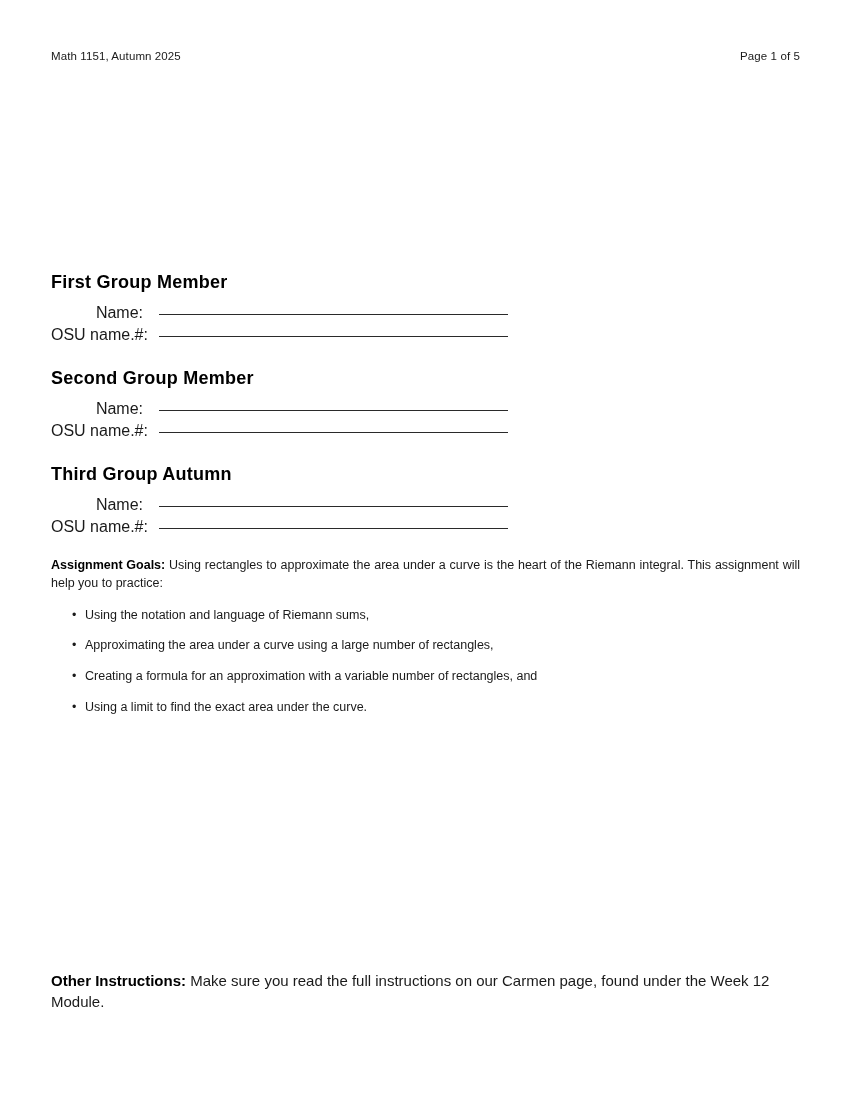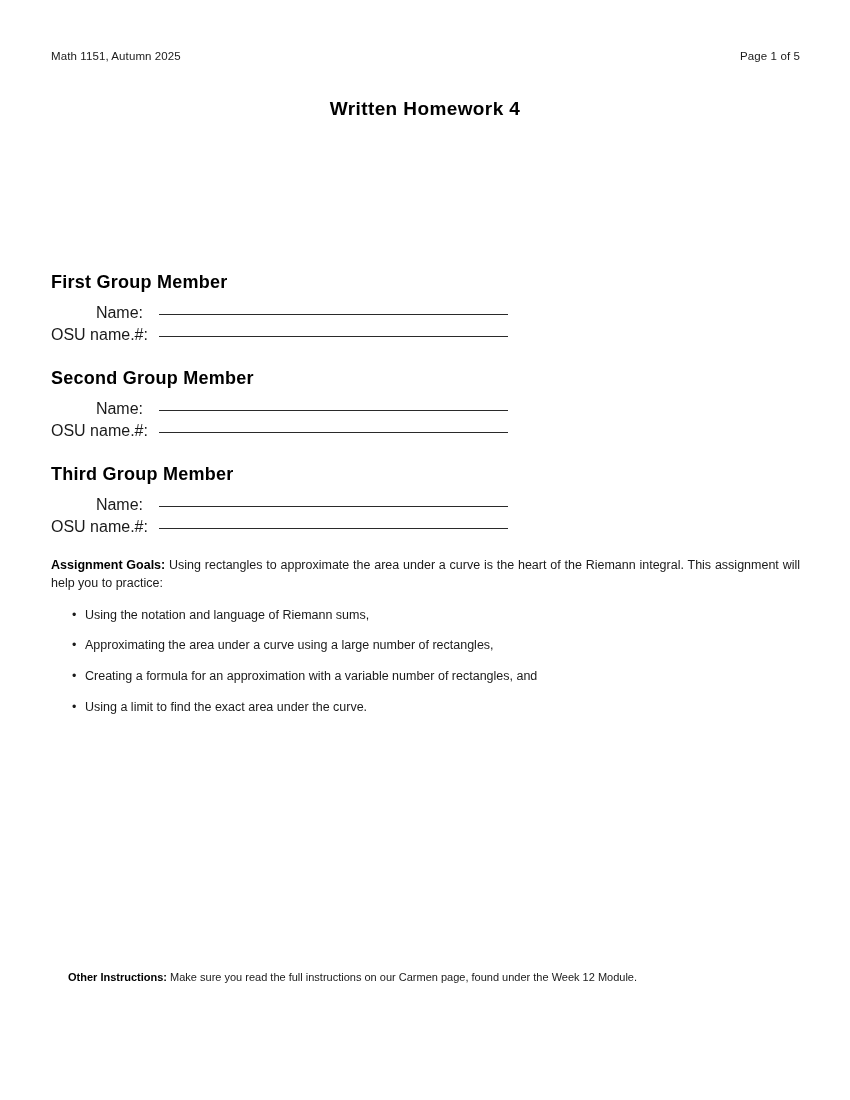--- a/index.html
+++ b/index.html
@@ -128,43 +128,42 @@
     left: 21px;
     top: 0;
     font-size: 12.5px;
     line-height: 1.35;
     color: #1a1a1a;
   }
 
   
   .other-instructions {
     position: absolute;
-    left: 68px;
+    left: 51px;
     top: 970px;
     width: 749px;
-    font-size: 11px;
+    font-size: 15px;
     line-height: 1.42;
     color: #1a1a1a;
   }
   .other-instructions .lead {
     font-weight: bold;
     color: #000000;
   }
 </style>
 </head>
 <body>
 
 <div class="page">
 
   <div class="running-header">
     <span class="hdr-left">Math 1151, Autumn 2025</span>
     <span class="hdr-right">Page 1 of 5</span>
   </div>
 
-  <div class="doc-title">Written Homework 4</div>
 
   <div class="groups">
 
     <div class="group-block">
       <div class="group-heading">First Group Member</div>
       <div class="field-row">
         <span class="field-label">Name:</span>
         <span class="field-rule"></span>
       </div>
       <div class="field-row">
@@ -179,21 +178,21 @@
         <span class="field-label">Name:</span>
         <span class="field-rule"></span>
       </div>
       <div class="field-row">
         <span class="field-label">OSU name.#:</span>
         <span class="field-rule"></span>
       </div>
     </div>
 
     <div class="group-block">
-      <div class="group-heading">Third Group Member</div>
+      <div class="group-heading">Third Group Autumn</div>
       <div class="field-row">
         <span class="field-label">Name:</span>
         <span class="field-rule"></span>
       </div>
       <div class="field-row">
         <span class="field-label">OSU name.#:</span>
         <span class="field-rule"></span>
       </div>
     </div>
 

